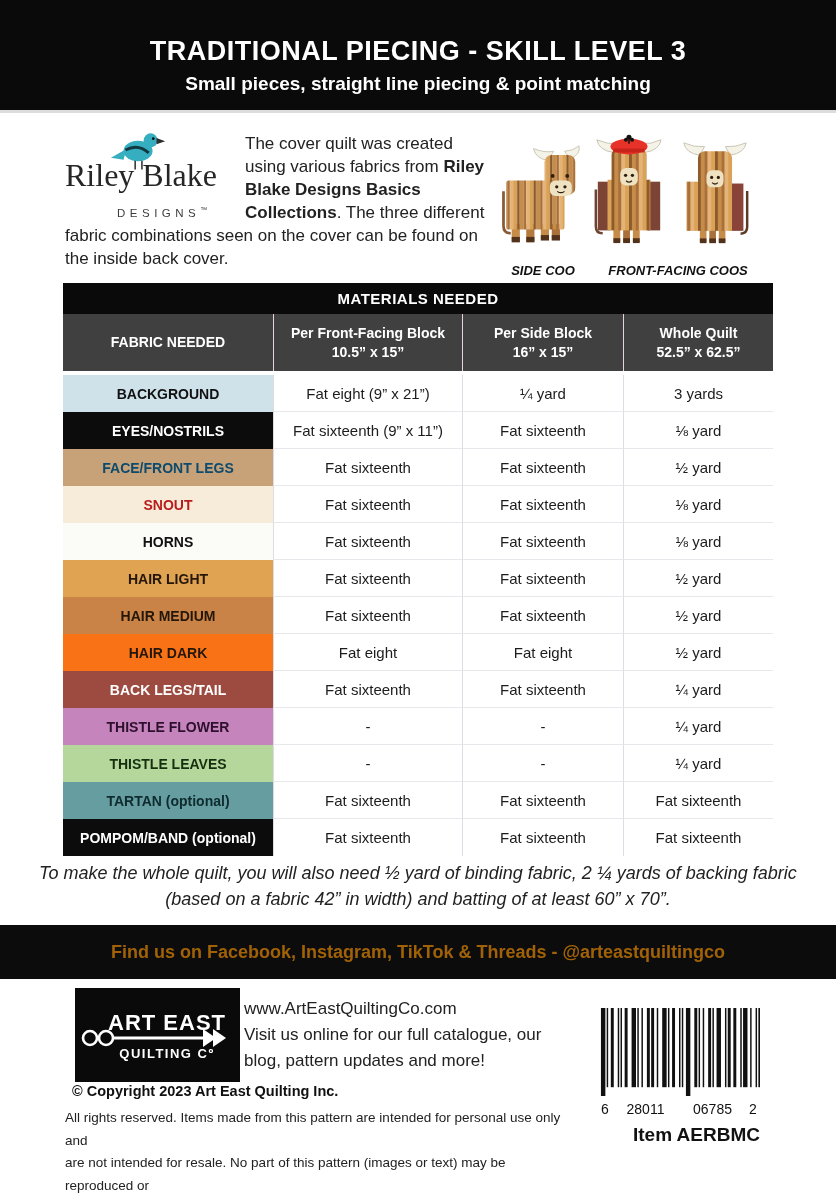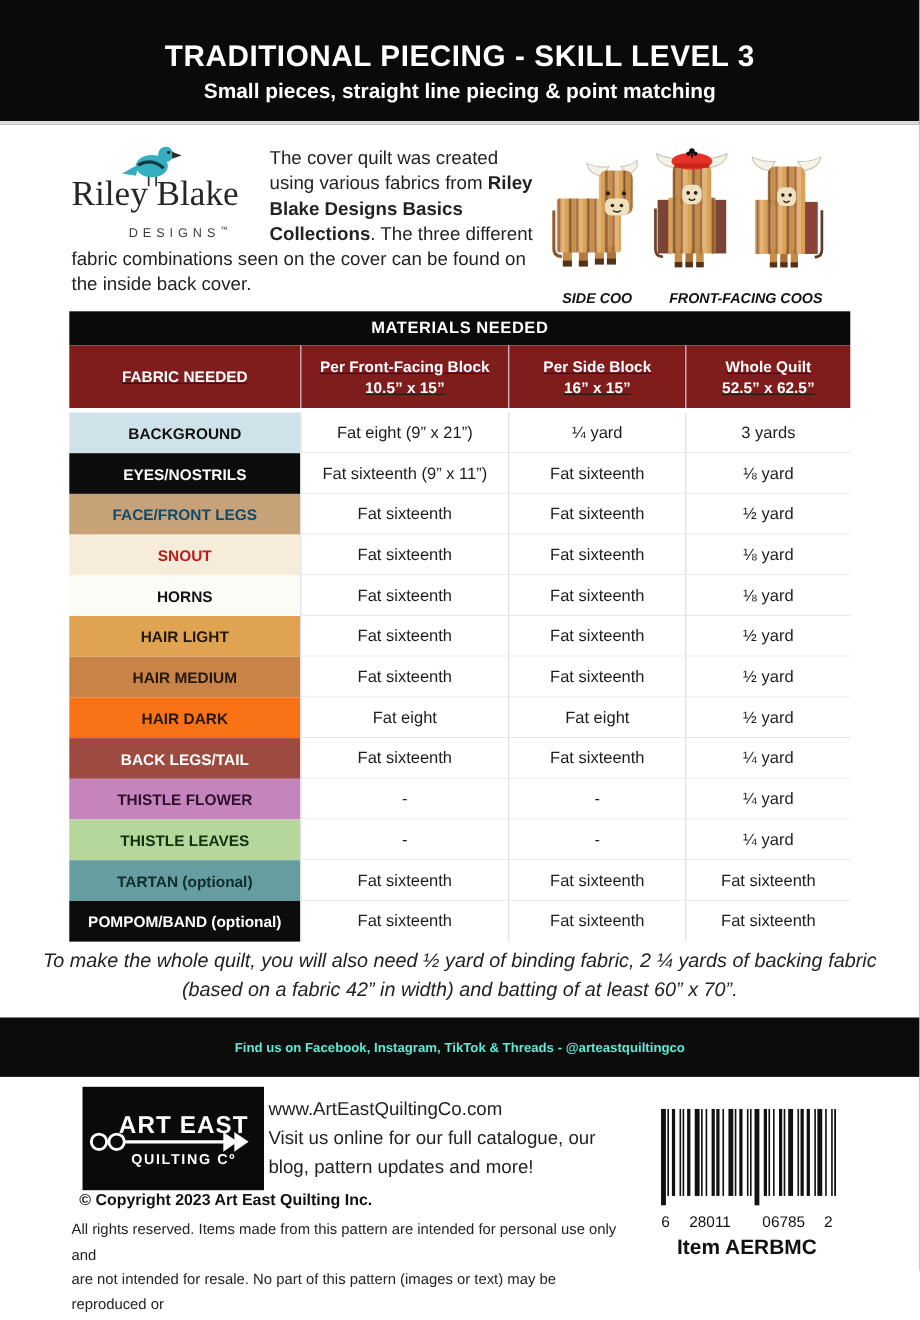--- a/index.html
+++ b/index.html
@@ -43,34 +43,34 @@
   .t-cell{display:flex;align-items:center;justify-content:center;font-size:15px;color:#1c1c1c;
           background:#fff;border-left:1px solid #dcdce2;border-bottom:1px solid #e8e8ec;}
   .t-row:last-child .t-cell{border-bottom:none;}
 
   
   .note{position:absolute;left:0;top:860px;width:836px;text-align:center;
         font-style:italic;font-size:18px;line-height:26px;color:#222;}
 
   
   .social{position:absolute;left:0;top:925px;width:836px;height:54px;background:#0c0c0c;
-          display:flex;align-items:center;justify-content:center;color:#5eead4;
-          font-size:12px;font-weight:bold;}
+          display:flex;align-items:center;justify-content:center;color:#a16207;
+          font-size:18px;font-weight:bold;}
 
   
   .ae-logo{position:absolute;left:75px;top:988px;width:165px;height:94px;background:#0a0a0a;}
   .web-block{position:absolute;left:244px;top:996px;width:340px;text-align:left;
              font-size:17px;line-height:26px;color:#222;}
   .copyright{position:absolute;left:72px;top:1083px;font-size:14.5px;font-weight:bold;color:#111;}
   .fineprint{position:absolute;left:65px;top:1107px;width:510px;font-size:13.5px;line-height:22.5px;color:#222;}
   .barcode{position:absolute;left:598px;top:1008px;width:162px;text-align:center;}
   .bc-digits{display:flex;width:162px;font-size:14px;color:#111;margin-top:1px;}
   .bc-digits .d-edge{width:14px;}
   .bc-digits .d-mid{flex:1;}
-  .bc-item{position:absolute;left:598px;top:1124px;width:162px;text-align:center;
+  .bc-item{position:absolute;left:598px;top:1124px;width:162px;text-align:right;
            font-size:19px;font-weight:bold;color:#111;}
 </style>
 </head>
 <body>
 
 <div class="page">
 
   <div class="banner">
     <div class="t1">TRADITIONAL PIECING - SKILL LEVEL 3</div>
     <div class="t2">Small pieces, straight line piecing &amp; point matching</div>
@@ -191,21 +191,21 @@
       </svg>
     </div>
     <div class="cow-labels">
       <span class="cow-label lbl-side">SIDE COO</span>
       <span class="cow-label lbl-front">FRONT-FACING COOS</span>
     </div>
   </div>
 
   <div class="materials">
     <div class="mat-title">MATERIALS NEEDED</div>
-    <div class="mat-head" id="mat-head" style="background: #7f1d1d; text-decoration: underline;">
+    <div class="mat-head" id="mat-head" style="background: #404040;">
       <div class="hc">
           <span>FABRIC NEEDED</span>
         </div>
       <div class="hc">
           <span>Per Front-Facing Block</span>
           <span>10.5” x 15”</span>
         </div>
       <div class="hc">
           <span>Per Side Block</span>
           <span>16” x 15”</span>

